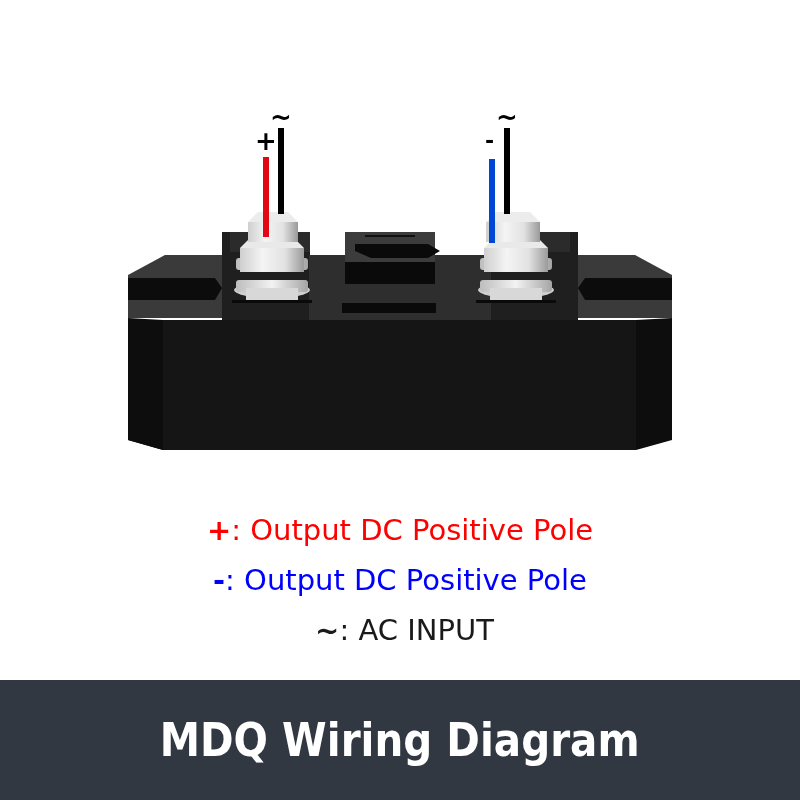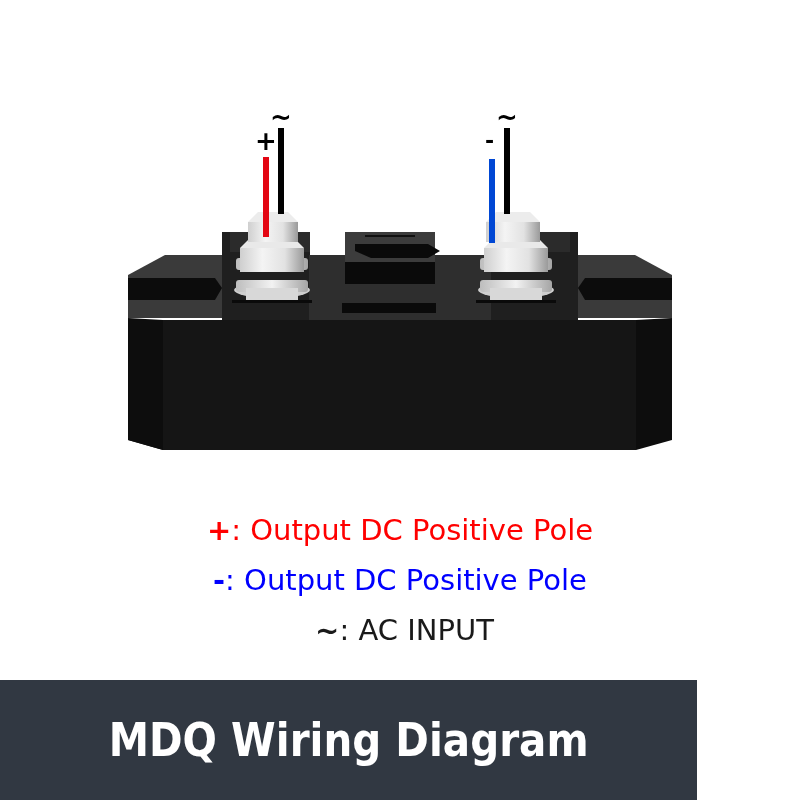--- a/index.html
+++ b/index.html
@@ -1,21 +1,21 @@
 <!DOCTYPE html>
 <html><head>
 <meta charset="utf-8">
 <style>
   html, body { margin:0; padding:0; }
   body { width:800px; height:800px; background:#ffffff; position:relative; overflow:hidden; font-family:"DejaVu Sans", sans-serif; }
   .diagram { position:absolute; left:0; top:0; width:800px; height:680px; }
   .legend { position:absolute; left:0; top:505px; width:800px; text-align:center; }
   .legend-line { font-size:29px; line-height:50px; height:50px; white-space:nowrap; }
   .legend-line .sym { font-weight:bold; }
-  .footer { position:absolute; left:0; top:680px; width:697px; height:120px; background:#313842; display:flex; align-items:center; justify-content:center; }
+  .footer { position:absolute; left:0; top:680px; width:800px; height:120px; background:#313842; display:flex; align-items:center; justify-content:center; }
   .footer-title { color:#ffffff; font-size:46px; font-weight:bold; font-family:"DejaVu Sans", sans-serif; letter-spacing:0px; transform:scaleX(0.88); }
   .term-label { position:absolute; font-size:26px; font-weight:bold; color:#000; line-height:1; font-family:"DejaVu Sans", sans-serif; }
 </style>
 </head>
 <body>
 
 <div class="diagram">
   <svg width="800" height="680" viewBox="0 0 800 680">
     <defs>
       <linearGradient id="bodyGrad" x1="0" y1="0" x2="0" y2="1">

